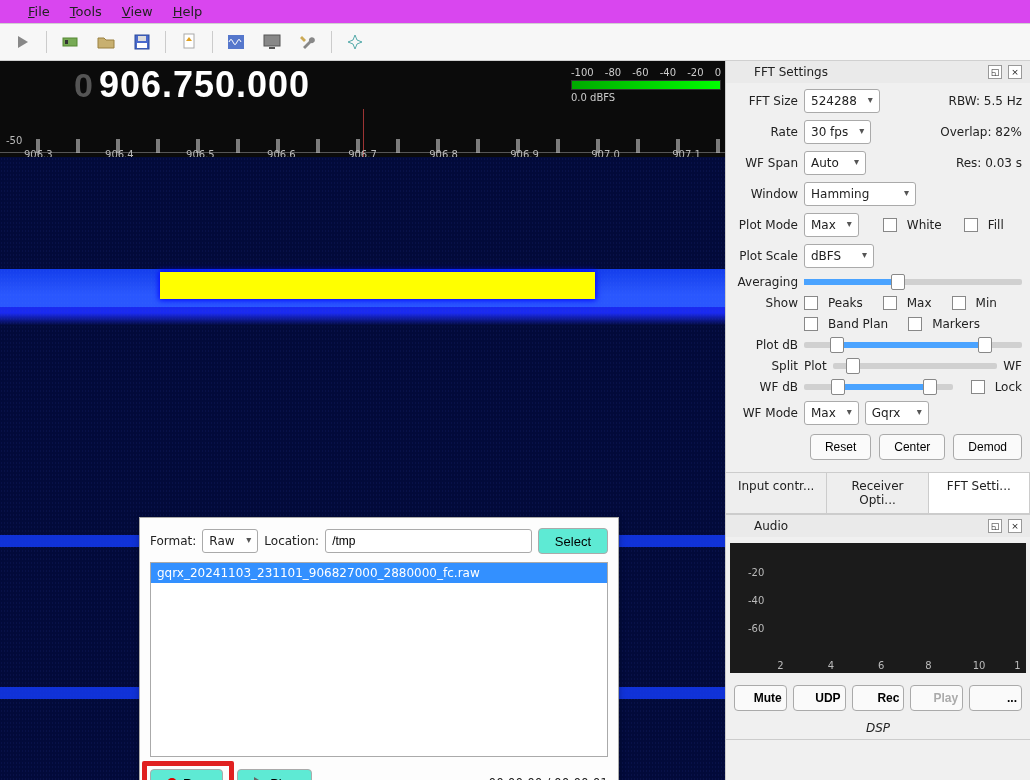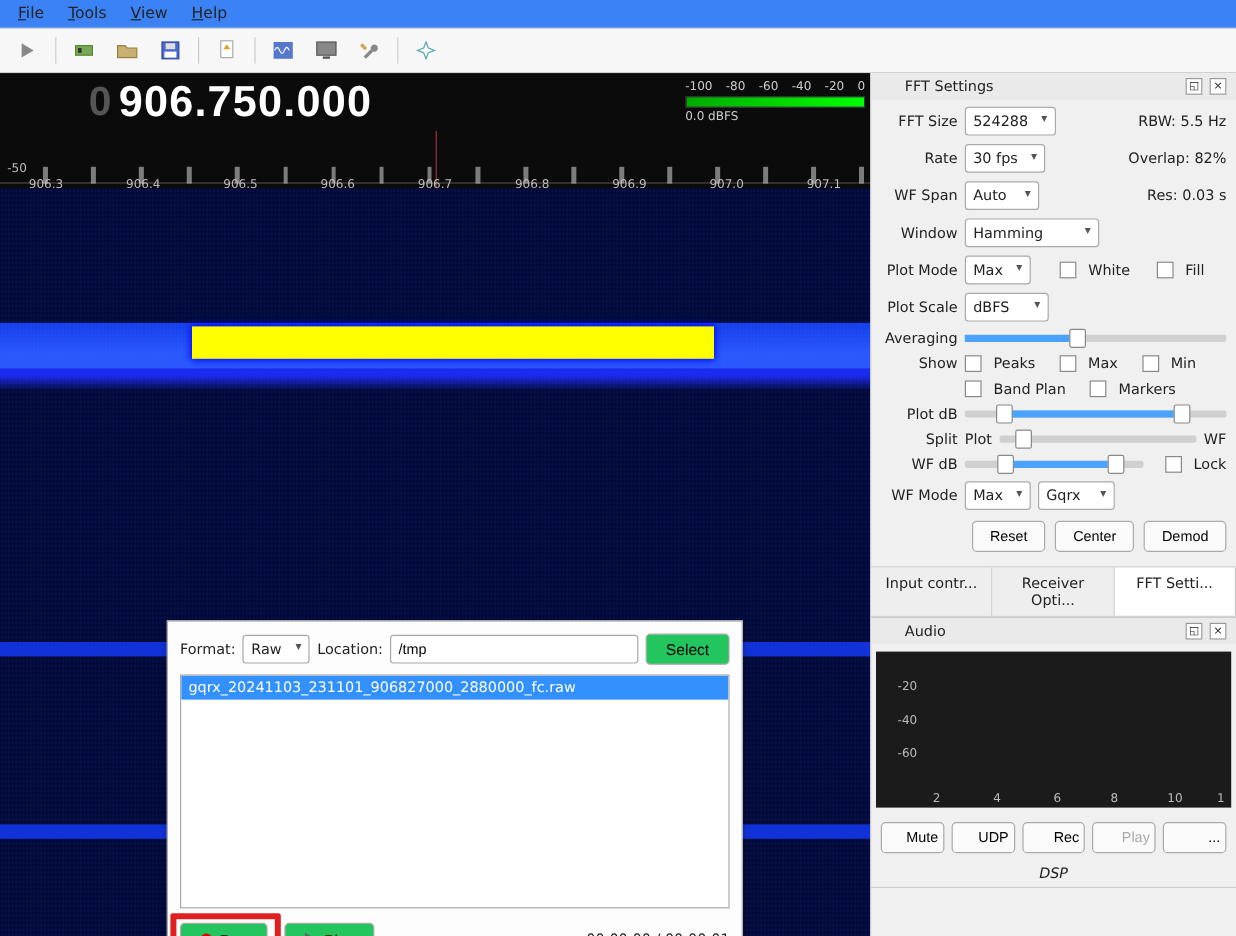--- a/index.html
+++ b/index.html
@@ -1,18 +1,18 @@
 <!DOCTYPE html>
 <html><head>
 <meta charset="utf-8">
 <style>
   * { box-sizing: border-box; margin: 0; padding: 0; }
   body { font-family: "DejaVu Sans", "Liberation Sans", Arial, sans-serif; font-size: 12px; color: #222; background: #f0f0f0; width: 1030px; height: 780px; overflow: hidden; }
   
-  .menubar { display: flex; gap: 12px; padding: 2px 11px; background: #3b82f6; border-bottom: 1px solid #d0d0d0; font-size: 13px; }
+  .menubar { display: flex; gap: 12px; padding: 2px 24px; background: #d946ef; border-bottom: 1px solid #d0d0d0; font-size: 13px; }
   .menuitem { padding: 2px 4px; cursor: default; }
   .menuitem span.underline { text-decoration: underline; }
   
   .toolbar { display: flex; align-items: center; gap: 6px; padding: 4px 8px; background: #f7f7f7; border-bottom: 1px solid #d0d0d0; }
   .tbtn { width: 30px; height: 28px; display: flex; align-items: center; justify-content: center; border: 1px solid transparent; border-radius: 3px; cursor: default; }
   .toolbar .sep { width: 1px; height: 22px; background: #ccc; margin: 0 2px; }
   
   .main { display: flex; width: 1030px; height: calc(780px - 24px - 36px); }
   .left { width: 725px; position: relative; background: #000814; overflow: hidden; }
   .right { flex: 1; display: flex; flex-direction: column; background: #f0f0f0; border-left: 1px solid #ccc; }
@@ -43,21 +43,21 @@
   .waterfall .blueband3 { position: absolute; left: 0; right: 0; top: 85%; height: 1.8%; background: rgba(20,60,255,0.8); }
   .waterfall .noise { position: absolute; inset: 0; background-image: radial-gradient(rgba(60,80,200,0.4) 1px, transparent 1px); background-size: 3px 4px; opacity: 0.25; }
   
   .iopanel { position: absolute; left: 139px; top: 456px; width: 480px; height: 320px; background: #fdfdfd; border: 1px solid #aaa; box-shadow: 0 2px 6px rgba(0,0,0,0.3); }
   .iopanel .row { display: flex; align-items: center; gap: 6px; padding: 10px 10px 8px 10px; }
   .iopanel label { font-size: 12px; }
   .iopanel select, .iopanel input[type=text] { height: 24px; border: 1px solid #aaa; border-radius: 3px; padding: 2px 6px; font-size: 12px; background: #fff; }
   .iopanel .filelist { margin: 0 10px; height: 195px; border: 1px solid #aaa; background: #fff; overflow: auto; }
   .iopanel .fileitem { background: #3390ff; color: #fff; padding: 3px 6px; font-size: 12px; }
   .iopanel .controls { display: flex; align-items: center; gap: 14px; padding: 12px 10px 4px 10px; }
-  .iopanel .btn { display: inline-flex; align-items: center; justify-content: center; gap: 6px; height: 28px; padding: 0 16px; border: 1px solid #aaa; border-radius: 4px; background: #22c55e; font-size: 13px; cursor: default; }
+  .iopanel .btn { display: inline-flex; align-items: center; justify-content: center; gap: 6px; height: 28px; padding: 0 16px; border: 1px solid #aaa; border-radius: 4px; background: #5eead4; font-size: 13px; cursor: default; }
   .iopanel .time { font-size: 12px; margin-left: auto; }
   .rec-dot { width: 10px; height: 10px; border-radius: 50%; background: #d00; display: inline-block; }
   .play-tri { width: 0; height: 0; border-style: solid; border-width: 6px 0 6px 10px; border-color: transparent transparent transparent #666; display: inline-block; }
   .rec-highlight { position: absolute; left: 142px; top: 700px; width: 92px; height: 52px; border: 5px solid #e02020; border-radius: 2px; pointer-events: none; z-index: 5; }
   
   .panel { border-bottom: 1px solid #ccc; }
   .panel-hdr { display: flex; align-items: center; padding: 4px 8px; font-size: 12px; background: #eaeaea; gap: 6px; }
   .panel-hdr .title { flex: 1; margin-left: 20px; }
   .panel-hdr .wbtn { width: 14px; height: 14px; border: 1px solid #999; background: #fff; font-size: 9px; display:flex; align-items:center; justify-content:center; }
   .panel-body { padding: 6px 8px; font-size: 12px; display: flex; flex-direction: column; gap: 7px; }
@@ -71,21 +71,21 @@
   .slider .fill { position: absolute; left: 0; top: 0; bottom: 0; background: #4aa3ff; }
   .slider .thumb { position: absolute; top: -5px; width: 14px; height: 16px; background: #fff; border: 1px solid #888; border-radius: 2px; }
   .btn2 { height: 26px; padding: 0 14px; border: 1px solid #aaa; border-radius: 4px; background: #fafafa; font-size: 12px; display: inline-flex; align-items: center; justify-content: flex-end; cursor: default; }
   .tabs { display: flex; border-top: 1px solid #ccc; border-bottom: 1px solid #ccc; margin-top: 6px; }
   .tab { flex: 1; padding: 6px 6px; font-size: 12px; text-align: center; border-right: 1px solid #ccc; background: #eee; cursor: default; }
   .tab.active { background: #fff; }
   .audio-graph { height: 130px; margin: 6px 4px; background: #1b1b1b; position: relative; color: #bbb; font-size: 10px; }
   .audio-graph .ylab { position: absolute; left: 18px; }
   .audio-graph .xlab { position: absolute; bottom: 2px; }
   .btnrow { display: flex; gap: 6px; padding: 6px 8px; }
-  .btnrow .btn2 { flex: 1; padding: 0 4px; }
+  .btnrow .btn2 { flex: 1; padding: 0 4px; font-weight: bold; }
   .dsp { text-align: center; font-style: italic; padding: 4px; }
   svg { display: block; }
 </style>
 </head>
 <body>
 
 <div class="menubar">
   <div class="menuitem"><span class="underline">F</span><span>ile</span></div>
   <div class="menuitem"><span class="underline">T</span><span>ools</span></div>
   <div class="menuitem"><span class="underline">V</span><span>iew</span></div>

